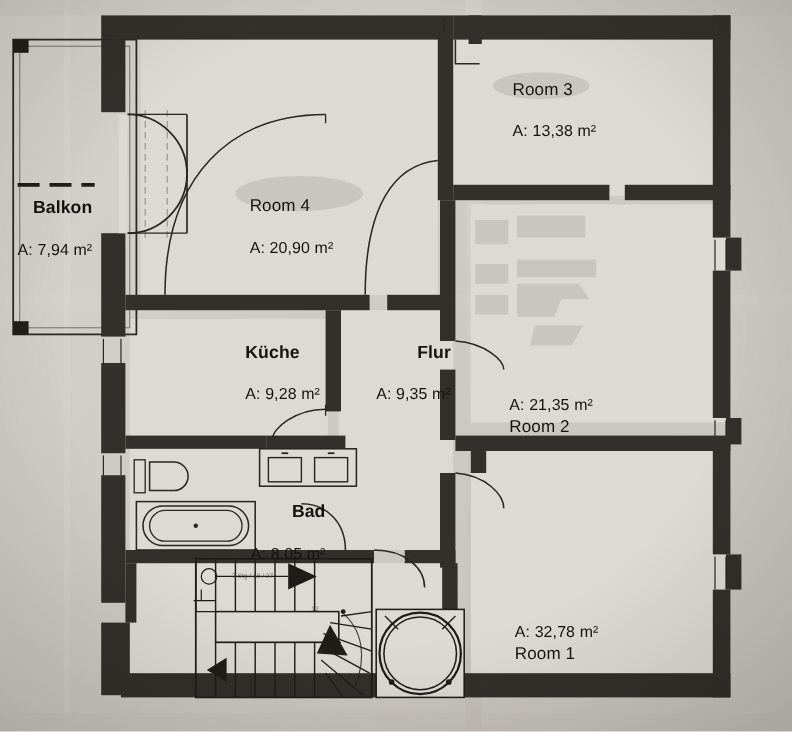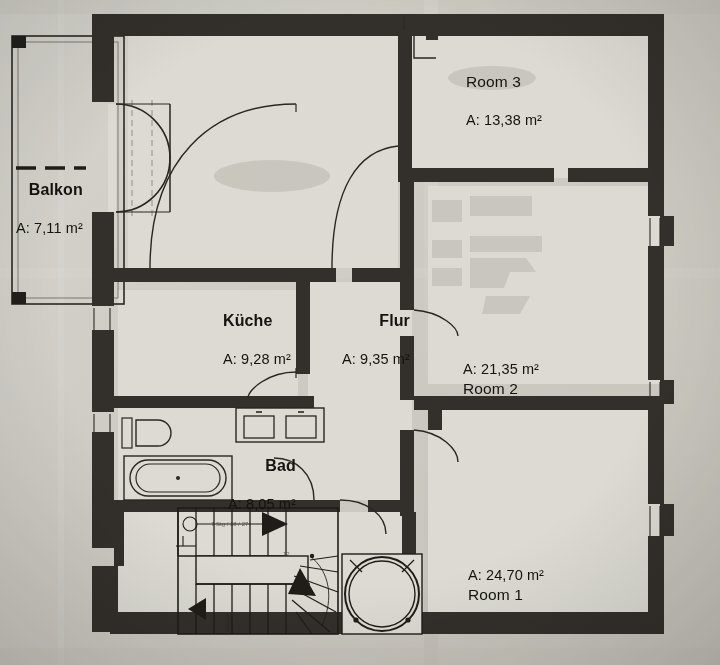--- a/index.html
+++ b/index.html
@@ -345,23 +345,27 @@
         <ellipse cx="272" cy="176" rx="58" ry="16"></ellipse>
         <ellipse cx="492" cy="78" rx="44" ry="12"></ellipse>
       </g>
 
       <rect x="0" y="0" width="720" height="665" fill="url(#vig)" pointer-events="none"></rect>
     </g>
   </svg>
 
   <div class="lbl bold left" style="left:16px; top:180px;">
     <span class="name">Balkon</span>
-    <span class="area">A: 7,11 m²</span>
-  </div>
-
+    <span class="area">A: 7,94 m²</span>
+  </div>
+
+  <div class="lbl center" style="left:227px; top:178px;">
+    <span class="name">Room 4</span>
+    <span class="area">A: 20,90 m²</span>
+  </div>
 
   <div class="lbl center" style="left:466px; top:72px;">
     <span class="name">Room 3</span>
     <span class="area">A: 13,38 m²</span>
   </div>
 
   <div class="lbl bold center" style="left:223px; top:311px;">
     <span class="name">Küche</span>
     <span class="area">A: 9,28 m²</span>
   </div>
@@ -376,20 +380,20 @@
     <span class="name">Room 2</span>
   </div>
 
   <div class="lbl bold left" style="left:228px; top:456px;">
     <span class="name">Bad</span>
     <span class="area">A: 8,05 m²</span>
   </div>
 
 
   <div class="lbl center" style="left:468px; top:547px;">
-    <span class="area">A: 24,70 m²</span>
+    <span class="area">A: 32,78 m²</span>
     <span class="name">Room 1</span>
   </div>
 
   <div class="tiny" style="left:211px; top:521px;">7 Stg / 18 / 27</div>
   <div class="tiny" style="left:283px; top:551px;">12</div>
 
 </div>
 
 </body></html>

